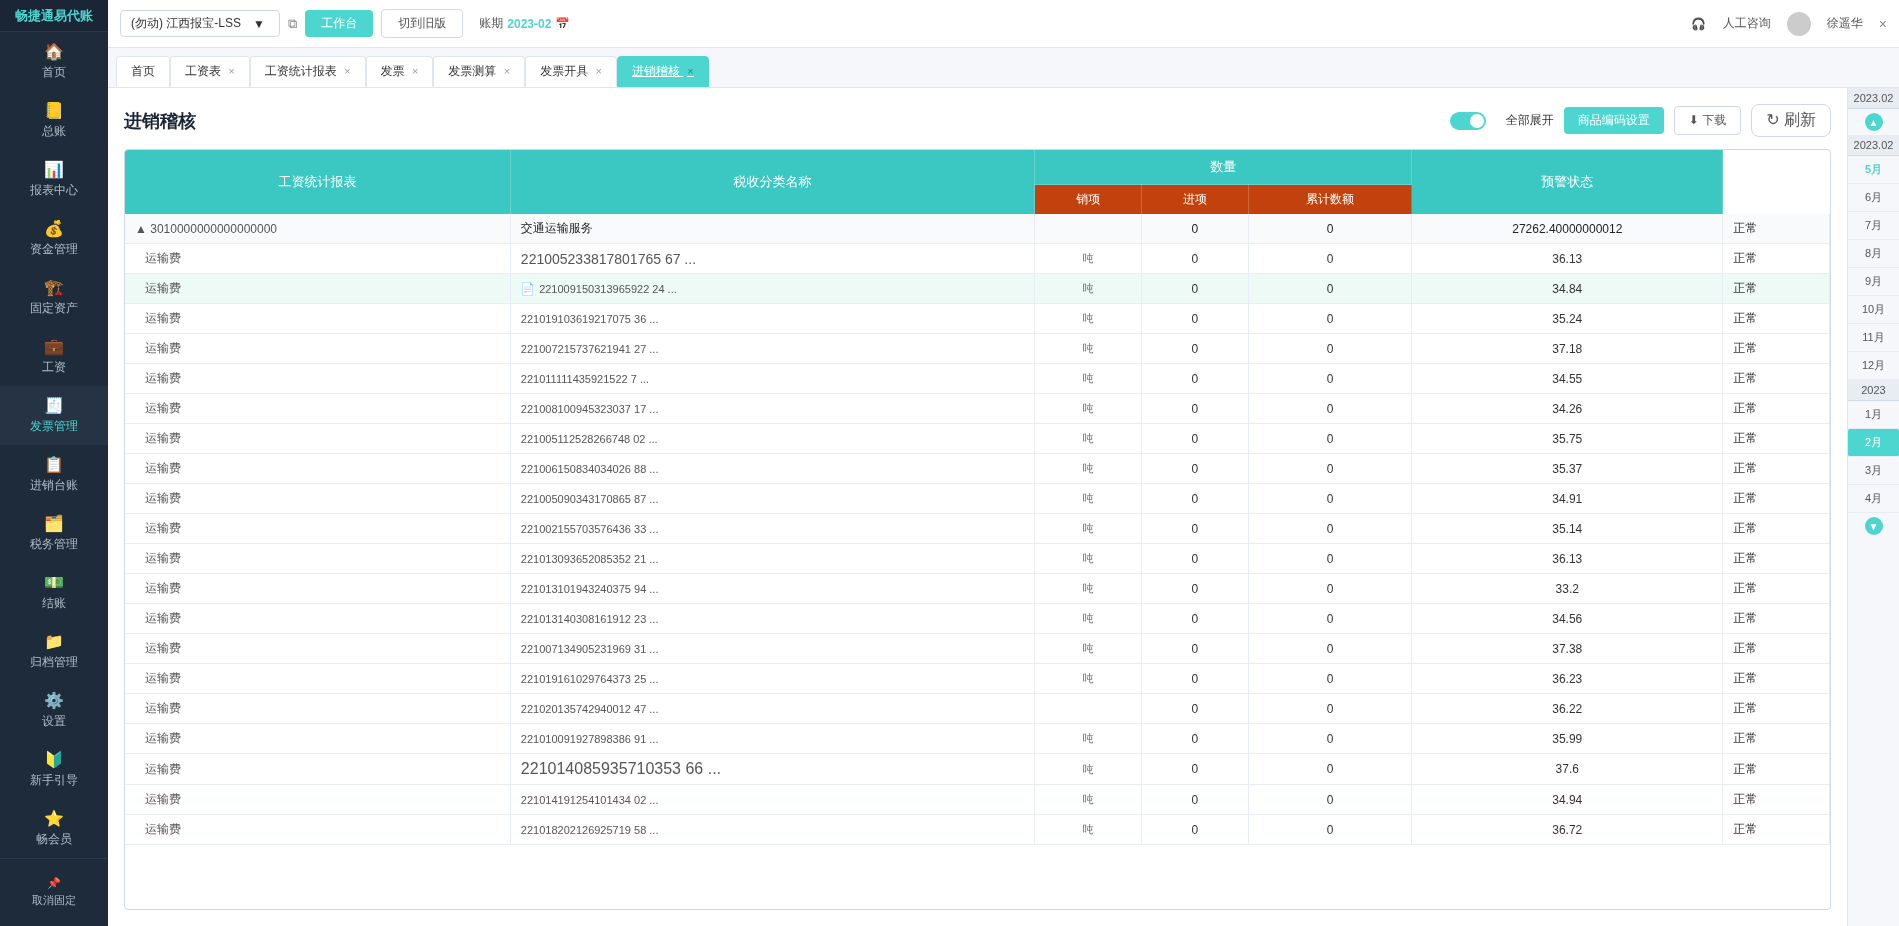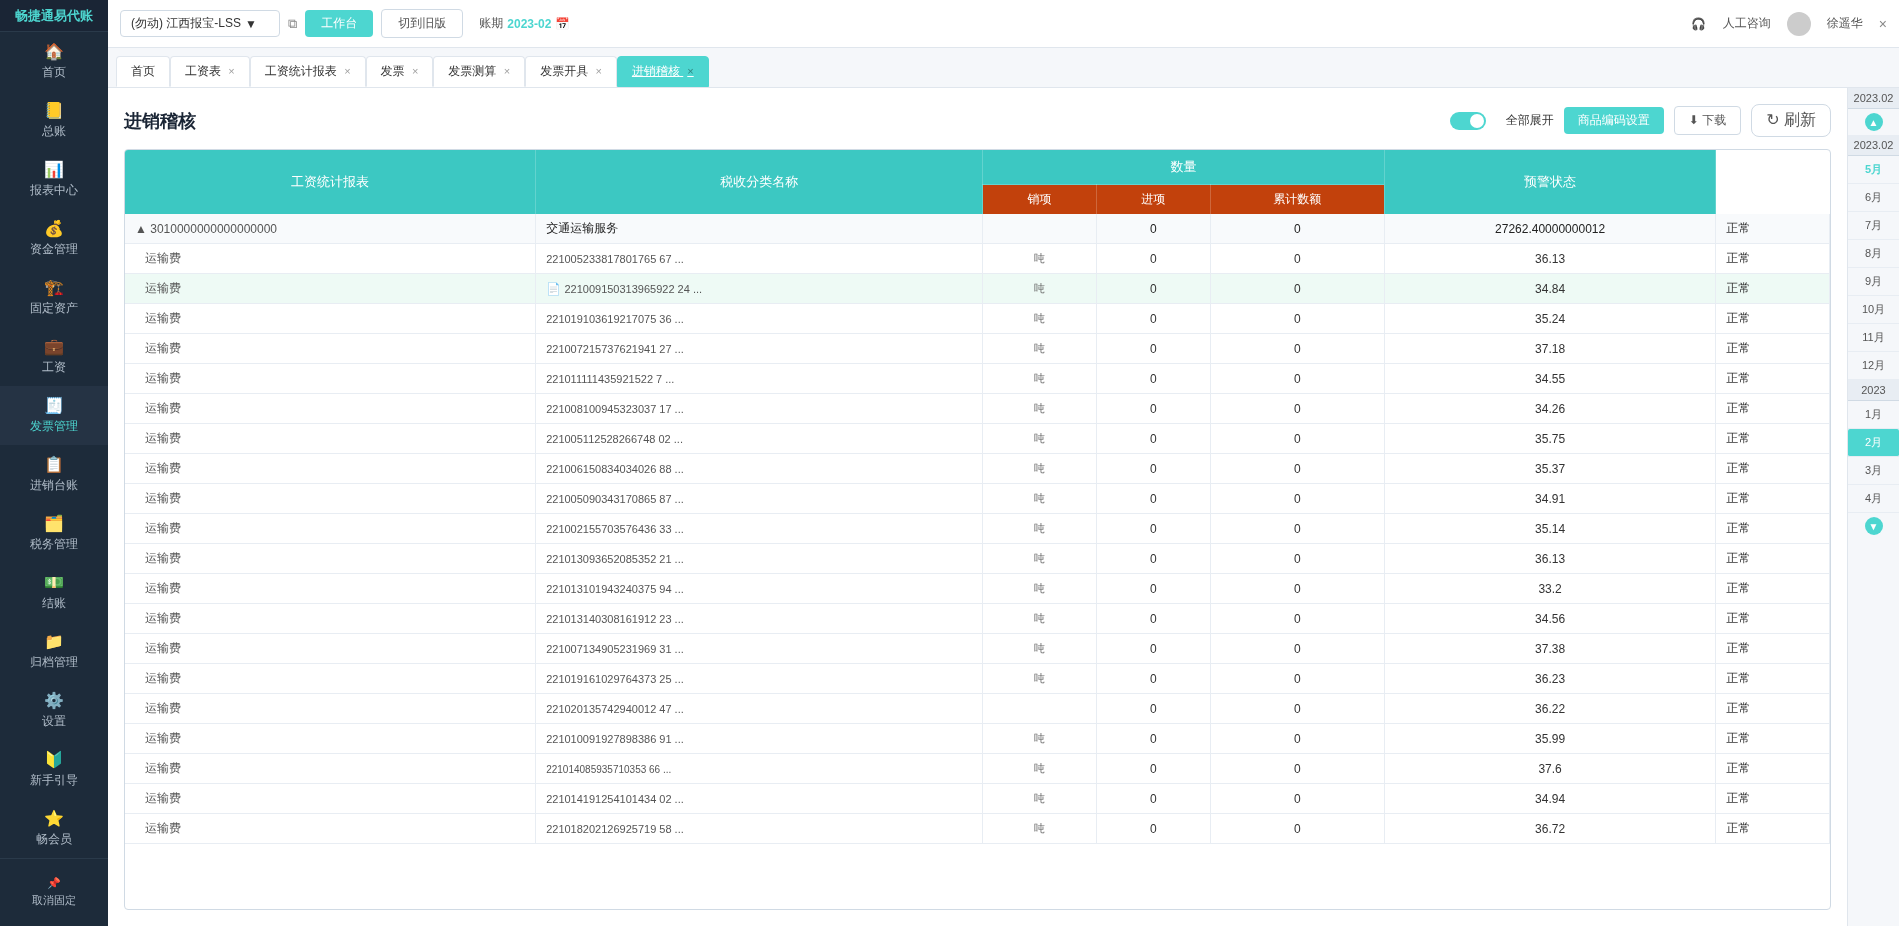--- a/index.html
+++ b/index.html
@@ -60,21 +60,21 @@
       border-bottom: 1px solid #e0e6ed;
       display: flex;
       align-items: center;
       padding: 0 12px;
       gap: 8px;
       flex-shrink: 0;
     }
     .top-bar-company {
       display: flex;
       align-items: center;
-      gap: 4px;
+      gap: 12px;
       border: 1px solid #d0dae4;
       border-radius: 4px;
       padding: 4px 10px;
       font-size: 12px;
       color: #333;
       cursor: pointer;
       min-width: 160px;
     }
     .top-bar-btn {
       padding: 5px 16px;
@@ -475,21 +475,21 @@
                 <td class="code-cell" style="">▲ 3010000000000000000</td>
                 <td>交通运输服务</td>
                 <td style="text-align: center; font-size: 11px; color: rgb(102, 102, 102);"></td>
                 <td class="number-cell">0</td>
                 <td class="number-cell">0</td>
                 <td class="number-cell">27262.40000000012</td>
                 <td class="status-cell">正常</td>
               </tr>
               <tr>
                 <td class="code-cell" style="padding-left: 20px;">运输费</td>
-                <td><span style="color: rgb(85, 85, 85); font-size: 11px;">221005233817801765 67 ...</span></td>
+                <td><span style="color: rgb(85, 85, 85); font-size: 14px;">221005233817801765 67 ...</span></td>
                 <td style="text-align: center; font-size: 11px; color: rgb(102, 102, 102);">吨</td>
                 <td class="number-cell">0</td>
                 <td class="number-cell">0</td>
                 <td class="number-cell">36.13</td>
                 <td class="status-cell">正常</td>
               </tr>
               <tr class="highlighted">
                 <td class="code-cell" style="padding-left: 20px;">运输费</td>
                 <td><span>📄 </span><span style="color: rgb(85, 85, 85); font-size: 11px;">221009150313965922 24 ...</span></td>
                 <td style="text-align: center; font-size: 11px; color: rgb(102, 102, 102);">吨</td>
@@ -628,21 +628,21 @@
                 <td class="code-cell" style="padding-left: 20px;">运输费</td>
                 <td><span style="color: rgb(85, 85, 85); font-size: 11px;">221010091927898386 91 ...</span></td>
                 <td style="text-align: center; font-size: 11px; color: rgb(102, 102, 102);">吨</td>
                 <td class="number-cell">0</td>
                 <td class="number-cell">0</td>
                 <td class="number-cell">35.99</td>
                 <td class="status-cell">正常</td>
               </tr>
               <tr>
                 <td class="code-cell" style="padding-left: 20px;">运输费</td>
-                <td><span style="color: rgb(85, 85, 85); font-size: 10px;">221014085935710353 66 ...</span></td>
+                <td><span style="color: rgb(85, 85, 85); font-size: 16px;">221014085935710353 66 ...</span></td>
                 <td style="text-align: center; font-size: 11px; color: rgb(102, 102, 102);">吨</td>
                 <td class="number-cell">0</td>
                 <td class="number-cell">0</td>
                 <td class="number-cell">37.6</td>
                 <td class="status-cell">正常</td>
               </tr>
               <tr>
                 <td class="code-cell" style="padding-left: 20px;">运输费</td>
                 <td><span style="color: rgb(85, 85, 85); font-size: 11px;">221014191254101434 02 ...</span></td>
                 <td style="text-align: center; font-size: 11px; color: rgb(102, 102, 102);">吨</td>

